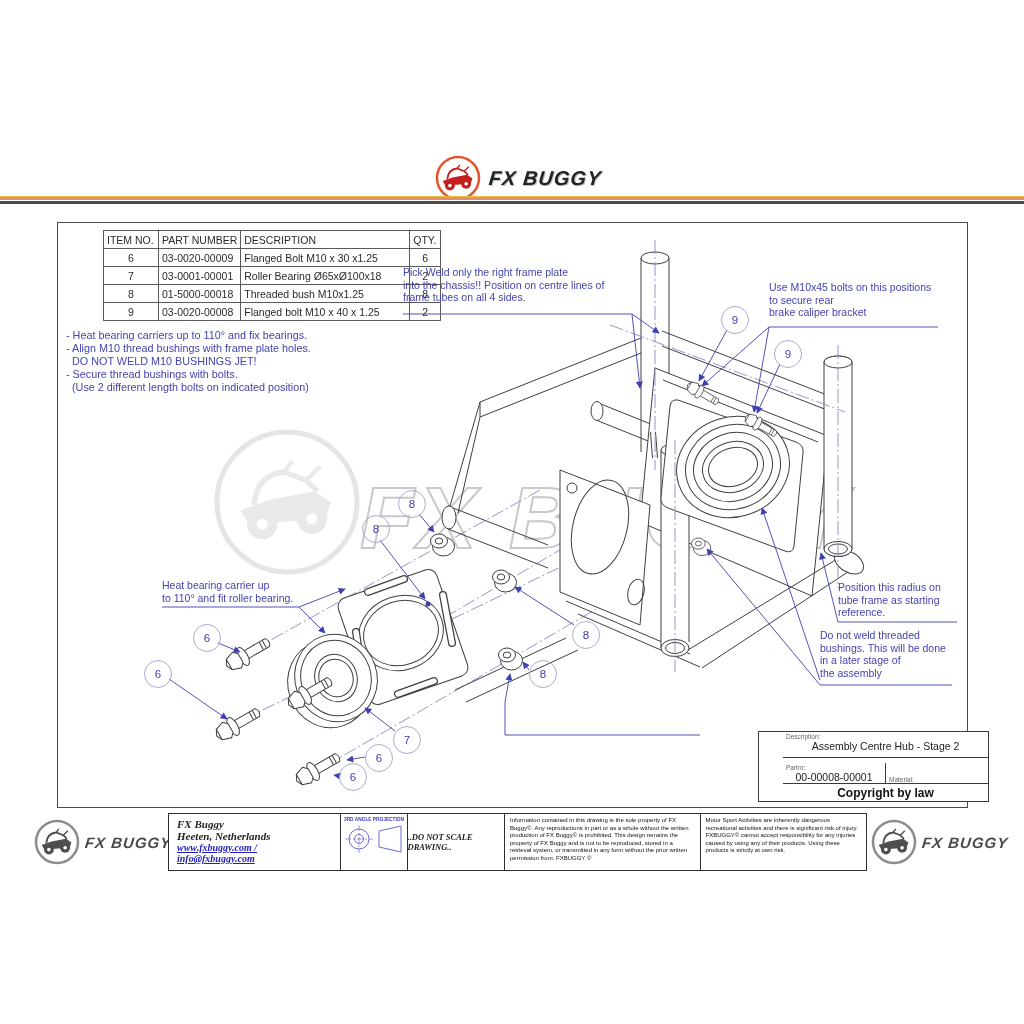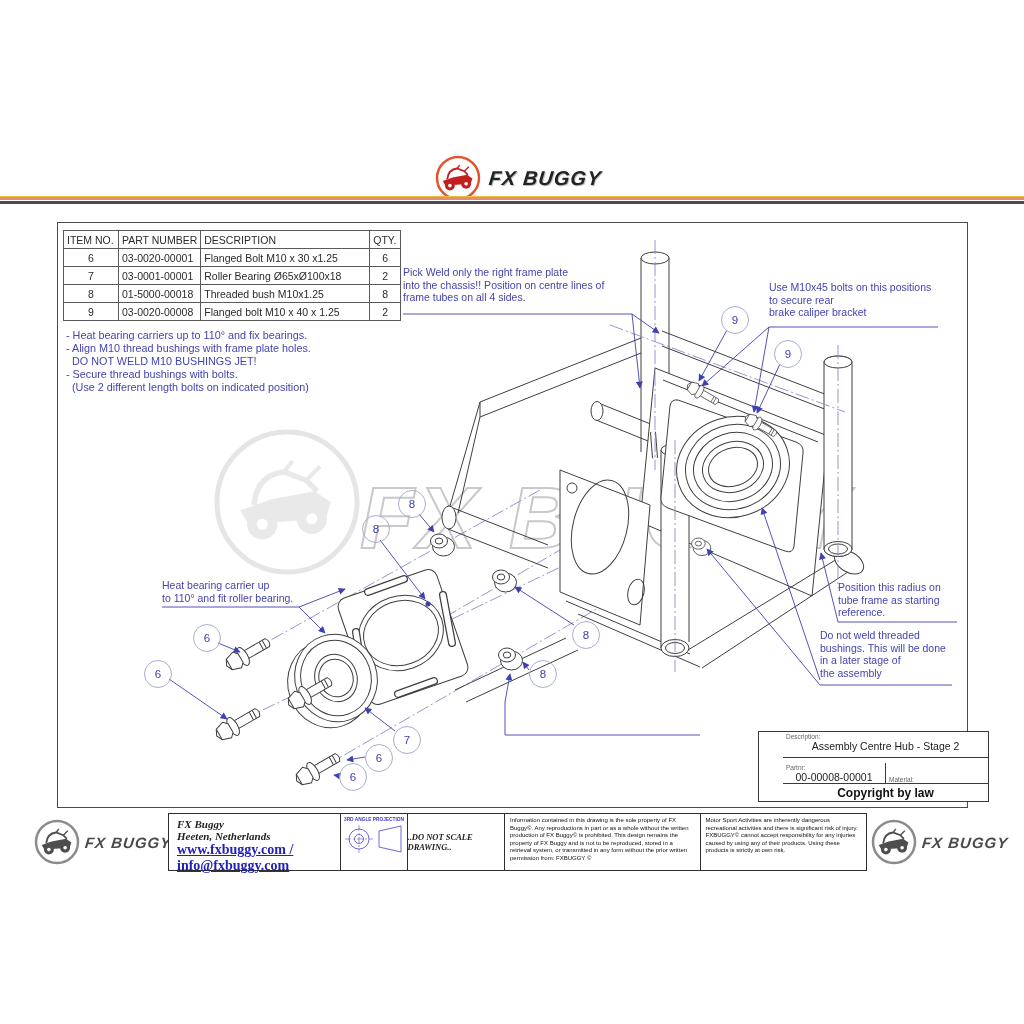--- a/index.html
+++ b/index.html
@@ -12,21 +12,21 @@
   #brand-top .brand-text{font-size:20px;margin-left:8px;}
   #divider{position:absolute;left:0;top:196px;width:1024px;}
   #divider .y{height:1px;background:#e8c23a;}
   #divider .r{height:3px;background:#ea8a70;}
   #divider .w{height:1px;background:#ffffff;}
   #divider .d{height:3px;background:#4b4b4f;}
   
   #sheet{position:absolute;left:57px;top:222px;width:909px;height:584px;border:1px solid #4a4a4a;}
   
   #parts{position:absolute;left:63px;top:230px;}
-  #parts table{border-collapse:collapse;font-size:10.5px;color:#2a2a2a;}
+  #parts table{border-collapse:collapse;font-size:10.5px;color:#2a2a2a;margin-left:40px;}
   #parts th,#parts td{border:1px solid #5a5a5a;padding:1px 3px;font-weight:normal;text-align:left;height:15px;}
   #parts th{white-space:nowrap;}
   .c{text-align:center !important;}
   .w-item{width:48px}.w-part{width:74px}.w-desc{width:162px}.w-qty{width:24px}
   .note{position:absolute;font-size:10.5px;line-height:12.5px;white-space:pre;color:#4343b2;}
   #instructions{position:absolute;left:66px;top:329px;font-size:10.8px;line-height:13px;white-space:pre;color:#4343b2;}
   
   .balloon{position:absolute;width:26px;height:26px;border:1px solid #a8aecf;border-radius:50%;
            display:flex;align-items:center;justify-content:center;font-size:11.5px;color:#4040b0;}
   
@@ -40,21 +40,21 @@
   #titleblock .cell-part{width:50%;border-right:1px solid #3a3a3a;}
   #titleblock .cell-mat{width:50%;}
   #titleblock .row3{height:17px;display:flex;align-items:center;justify-content:center;
                     font-weight:bold;font-size:12px;color:#111;}
   
   .flogo{position:absolute;display:flex;align-items:center;}
   .flogo .brand-text{font-size:15px;color:#4a4a4a;text-shadow:none;margin-left:4px;}
   .fbox{position:absolute;border:1.5px solid #2e2e2e;background:#fff;box-sizing:border-box;height:58px;top:813px;}
   #f-address{left:168px;width:174px;padding:4px 8px;font-family:"Liberation Serif",serif;}
   #f-address .l1{font-weight:bold;font-style:italic;font-size:11px;color:#222;}
-  #f-address .l3{font-weight:bold;font-size:14px;color:#2222bb;text-decoration:underline;}
+  #f-address .l3{font-weight:bold;font-style:italic;font-size:10px;color:#2222bb;text-decoration:underline;}
   #f-proj{left:340px;width:68px;text-align:center;}
   #f-proj .plabel{font-size:4.8px;color:#3a3ad0;font-weight:bold;margin-top:3px;}
   #f-noscale{left:406.5px;width:99px;display:flex;align-items:center;justify-content:center;
              font-family:"Liberation Serif",serif;font-weight:bold;font-style:italic;font-size:8.5px;color:#222;}
   #f-legal1{left:504px;width:197px;padding:3px 5px;font-size:6px;line-height:7.6px;color:#111;}
   #f-legal2{left:699.5px;width:167px;padding:3px 5px;font-size:6px;line-height:7.6px;color:#111;}
 </style>
 </head>
 <body>
 
@@ -253,21 +253,21 @@
     <table>
       <tbody>
           <tr>
         <th class="w-item">ITEM NO.</th>
         <th class="w-part">PART NUMBER</th>
         <th class="w-desc">DESCRIPTION</th>
         <th class="w-qty">QTY.</th>
       </tr>
       <tr>
         <td class="c">6</td>
-        <td>03-0020-00001</td>
+        <td>03-0020-00009</td>
         <td>Flanged Bolt M10 x 30 x1.25</td>
         <td class="c">6</td>
       </tr>
       <tr>
         <td class="c">7</td>
         <td>03-0001-00001</td>
         <td>Roller Bearing Ø65xØ100x18</td>
         <td class="c">2</td>
       </tr>
       <tr>

